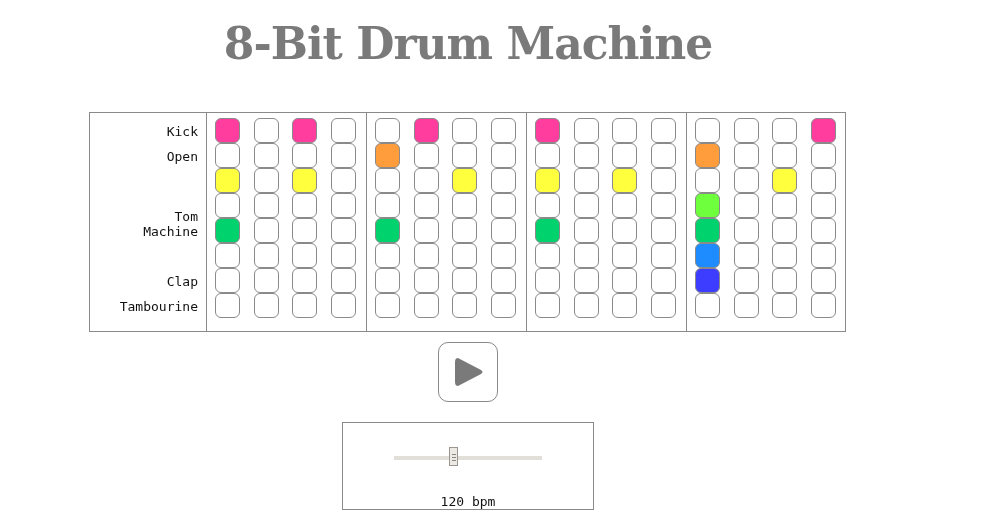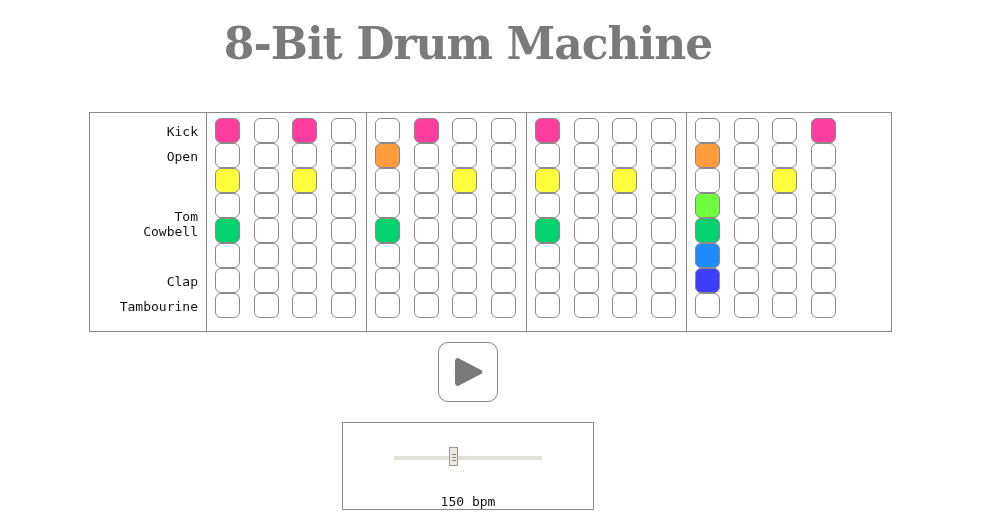--- a/index.html
+++ b/index.html
@@ -4,21 +4,21 @@
 <style>
   html, body { margin: 0; padding: 0; background: #ffffff; }
   body { width: 991px; height: 528px; position: relative; overflow: hidden; font-family: "DejaVu Sans Mono", monospace; }
   .title {
     position: absolute; left: 0; top: 18px; width: 936px; text-align: center;
     font-family: "DejaVu Serif", serif; font-weight: bold; font-size: 44px;
     color: #7a7a7a; letter-spacing: -1px; margin: 0;
   }
   .grid {
     position: absolute; left: 89px; top: 112px; width: 755px; height: 218px;
-    border: 1px solid #8a8a8a; box-sizing: content-box; padding-left: 46px;
+    border: 1px solid #8a8a8a; box-sizing: content-box;
   }
   .labels {
     position: absolute; left: 0; top: 0; width: 116px; height: 218px;
     border-right: 1px solid #8a8a8a;
   }
   .label {
     position: absolute; right: 8px; font-size: 13px; color: #111;
     height: 25px; line-height: 25px; white-space: nowrap;
   }
   .group {
@@ -50,21 +50,21 @@
 </head>
 <body>
 
 <h1 class="title">8-Bit Drum Machine</h1>
 
 <div class="grid">
   <div class="labels" id="labels">
       <div class="label" style="top: 6px;">Kick</div>
       <div class="label" style="top: 31px;">Open</div>
       <div class="label" style="top: 91px;">Tom</div>
-      <div class="label" style="top: 106px;">Cowbell</div>
+      <div class="label" style="top: 106px;">Machine</div>
       <div class="label" style="top: 156px;">Clap</div>
       <div class="label" style="top: 181px;">Tambourine</div>
     </div>
   <div id="groups"></div>
 <div class="group" style="left: 116px; width: 160px;">
       <div class="pad" style="left: 9px; top: 5px; background: rgb(255, 61, 158);"></div>
       <div class="pad" style="left: 48px; top: 5px;"></div>
       <div class="pad" style="left: 86px; top: 5px; background: rgb(255, 61, 158);"></div>
       <div class="pad" style="left: 125px; top: 5px;"></div>
       <div class="pad" style="left: 9px; top: 30px;"></div>
@@ -206,14 +206,14 @@
   </svg>
 </div>
 
 <div class="tempo">
   <div class="track"></div>
   <div class="thumb">
     <i style="top:6px"></i>
       <i style="top:9px"></i>
       <i style="top:12px"></i>
   </div>
-  <div class="bpm">150 bpm</div>
+  <div class="bpm">120 bpm</div>
 </div>
 
 </body></html>

